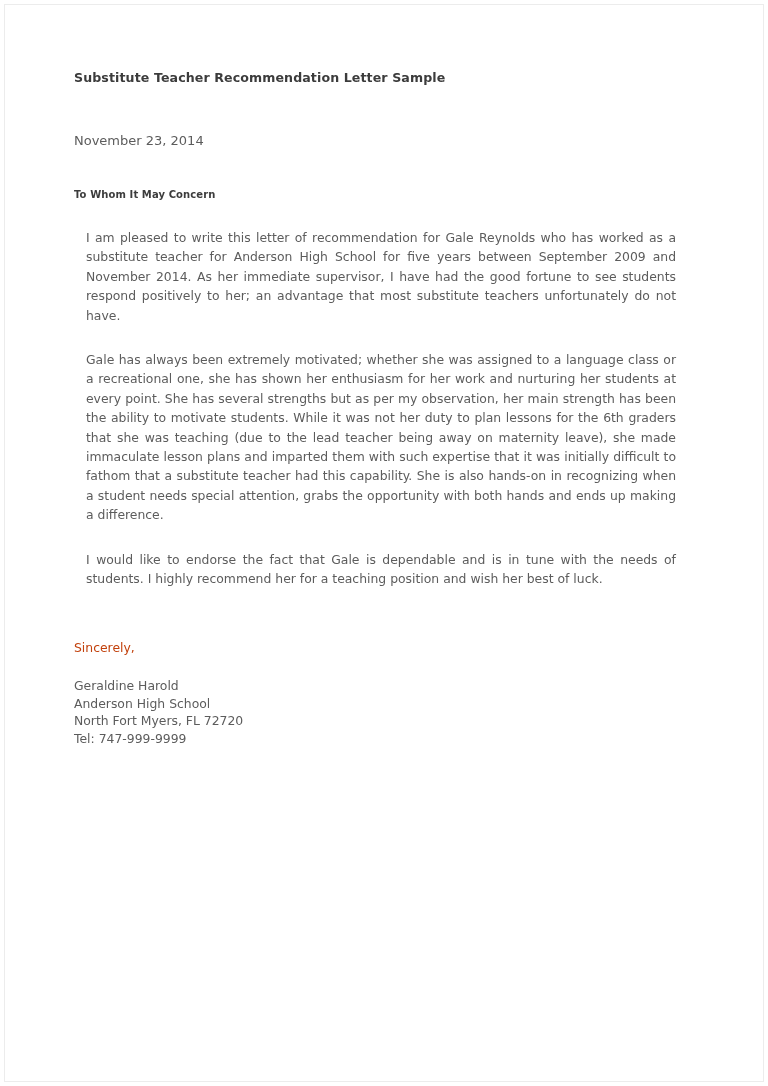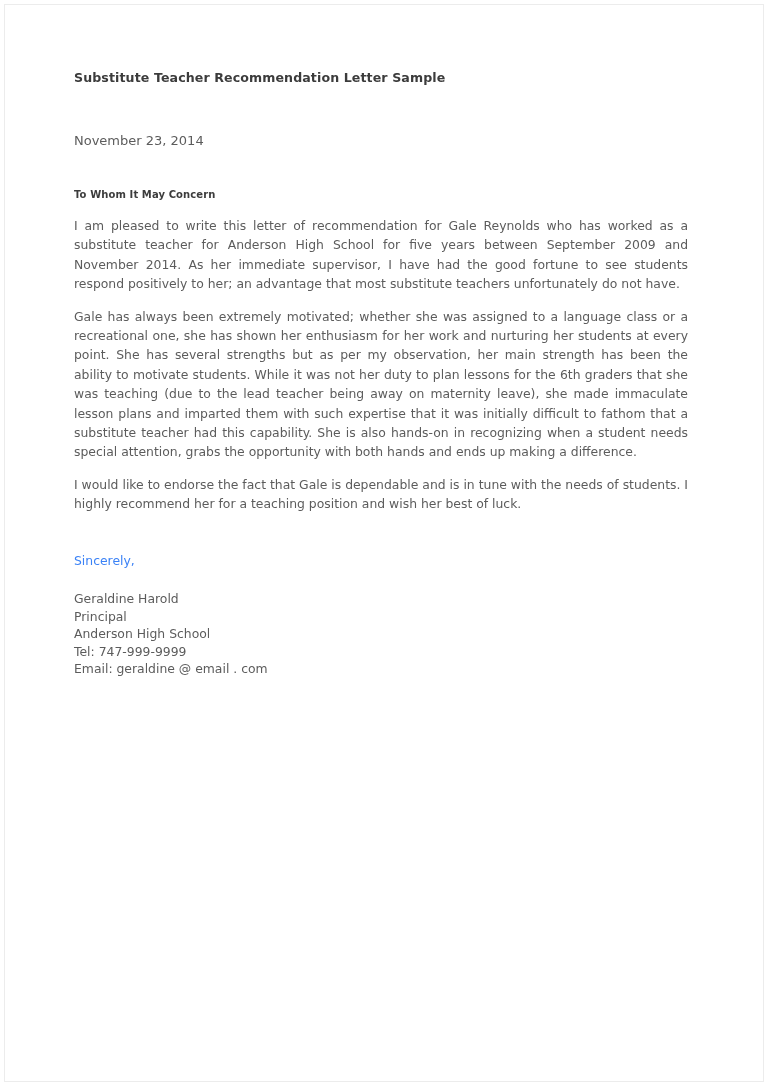--- a/index.html
+++ b/index.html
@@ -61,38 +61,38 @@
     margin: 0;
     padding-top: 38px;
     font-size: 10px;
     font-weight: bold;
     color: #3c3c3c;
     letter-spacing: 0.1px;
     line-height: 16px;
   }
 
   .body-para {
-    margin: 0;
+    margin: 12px;
     padding-top: 13px;
     font-size: 12.4px;
     color: #5c5c5c;
     line-height: 19.4px;
     text-align: justify;
     text-justify: inter-word;
   }
 
   .body-para:first-of-type {
     padding-top: 12px;
   }
 
   .closing {
     margin: 0;
     padding-top: 38px;
     font-size: 12.4px;
-    color: #3b82f6;
+    color: #c2410c;
     line-height: 17.5px;
   }
 
   .signature-block {
     margin: 0;
     padding-top: 21px;
     font-size: 12.4px;
     color: #5c5c5c;
     line-height: 17.5px;
   }
@@ -119,20 +119,19 @@
     <p class="body-para">I am pleased to write this letter of recommendation for Gale Reynolds who has worked as a substitute teacher for Anderson High School for five years between September 2009 and November 2014. As her immediate supervisor, I have had the good fortune to see students respond positively to her; an advantage that most substitute teachers unfortunately do not have.</p>
 
     <p class="body-para">Gale has always been extremely motivated; whether she was assigned to a language class or a recreational one, she has shown her enthusiasm for her work and nurturing her students at every point. She has several strengths but as per my observation, her main strength has been the ability to motivate students. While it was not her duty to plan lessons for the 6th graders that she was teaching (due to the lead teacher being away on maternity leave), she made immaculate lesson plans and imparted them with such expertise that it was initially difficult to fathom that a substitute teacher had this capability. She is also hands-on in recognizing when a student needs special attention, grabs the opportunity with both hands and ends up making a difference.</p>
 
     <p class="body-para">I would like to endorse the fact that Gale is dependable and is in tune with the needs of students. I highly recommend her for a teaching position and wish her best of luck.</p>
 
     <p class="closing">Sincerely,</p>
 
     <div class="signature-block">
       <span class="sig-line">Geraldine Harold</span>
-      <span class="sig-line">Principal</span>
       <span class="sig-line">Anderson High School</span>
+      <span class="sig-line">North Fort Myers, FL 72720</span>
       <span class="sig-line">Tel: 747-999-9999</span>
-      <span class="sig-line">Email: geraldine @ email . com</span>
     </div>
 
   </div>
 </div>
 
 </body></html>

